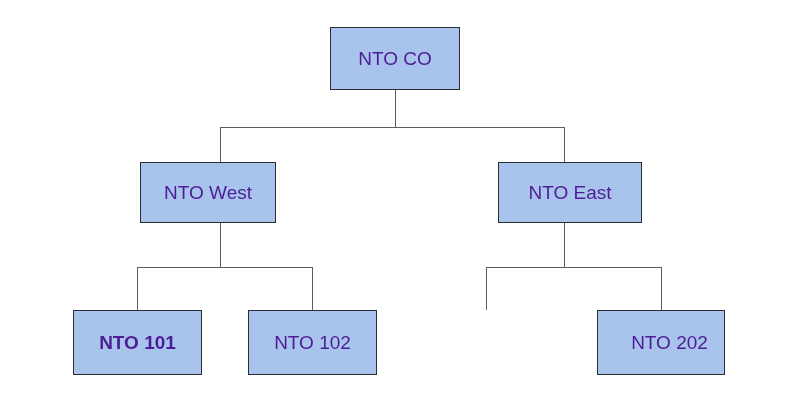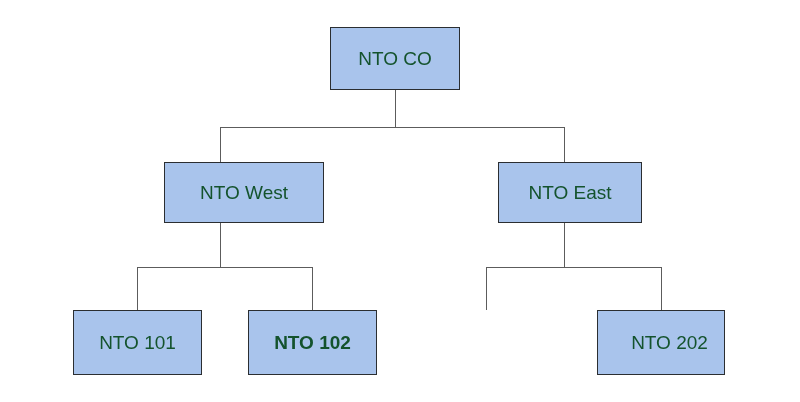--- a/index.html
+++ b/index.html
@@ -20,45 +20,45 @@
     width: 800px; height: 402px;
   }
   .node {
     position: absolute;
     display: flex;
     align-items: center;
     justify-content: center;
     background: var(--node-fill);
     border: 1px solid var(--node-border);
     font-size: 19px;
-    color: #14532d;
+    color: #4c1d95;
     white-space: nowrap;
     text-align: center;
   }
   .line {
     position: absolute;
     background: var(--connector);
   }
   .vline { width: 1px; }
   .hline { height: 1px; }
 </style>
 </head>
 <body>
 
 <div class="canvas">
 
   <div class="node" style="left:330px; top:27px; width:130px; height:63px;">NTO CO</div>
 
-  <div class="node" style="left:164px; top:162px; width:160px; height:61px;text-align:center;">NTO West</div>
+  <div class="node" style="left:140px; top:162px; width:136px; height:61px;text-align:center;">NTO West</div>
 
   <div class="node" style="left:498px; top:162px; width:144px; height:61px;">NTO East</div>
 
-  <div class="node" style="left:73px; top:310px; width:129px; height:65px;">NTO 101</div>
+  <div class="node" style="left:73px; top:310px; width:129px; height:65px;font-weight:bold;">NTO 101</div>
 
-  <div class="node" style="left:248px; top:310px; width:129px; height:65px;font-weight:bold;">NTO 102</div>
+  <div class="node" style="left:248px; top:310px; width:129px; height:65px;">NTO 102</div>
 
 
   <div class="node" style="left:597px; top:310px; width:128px; height:65px;padding-left:17px;">NTO 202</div>
 
   <div class="line vline" style="left:395px; top:90px; height:37px;"></div>
   <div class="line hline" style="left:220px; top:127px; width:345px;"></div>
   <div class="line vline" style="left:220px; top:127px; height:35px;"></div>
   <div class="line vline" style="left:564px; top:127px; height:35px;"></div>
 
   <div class="line vline" style="left:220px; top:223px; height:44px;"></div>

